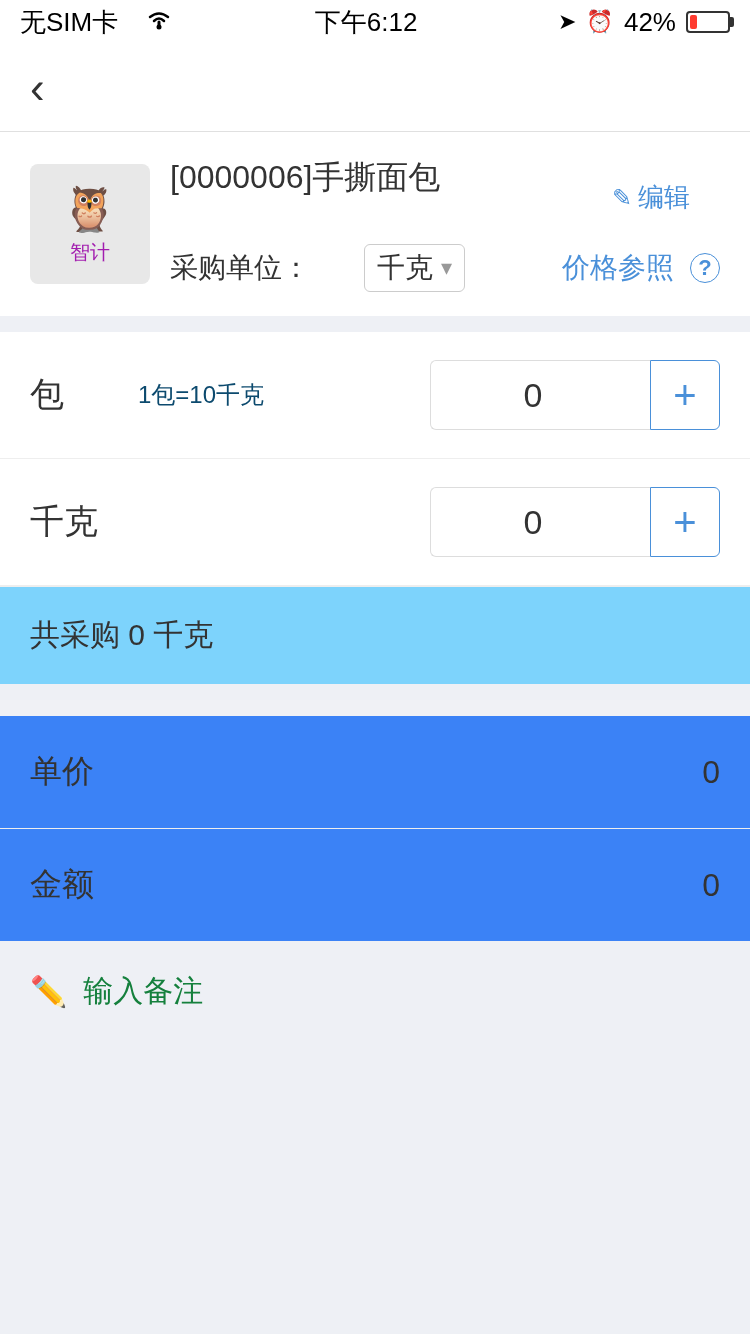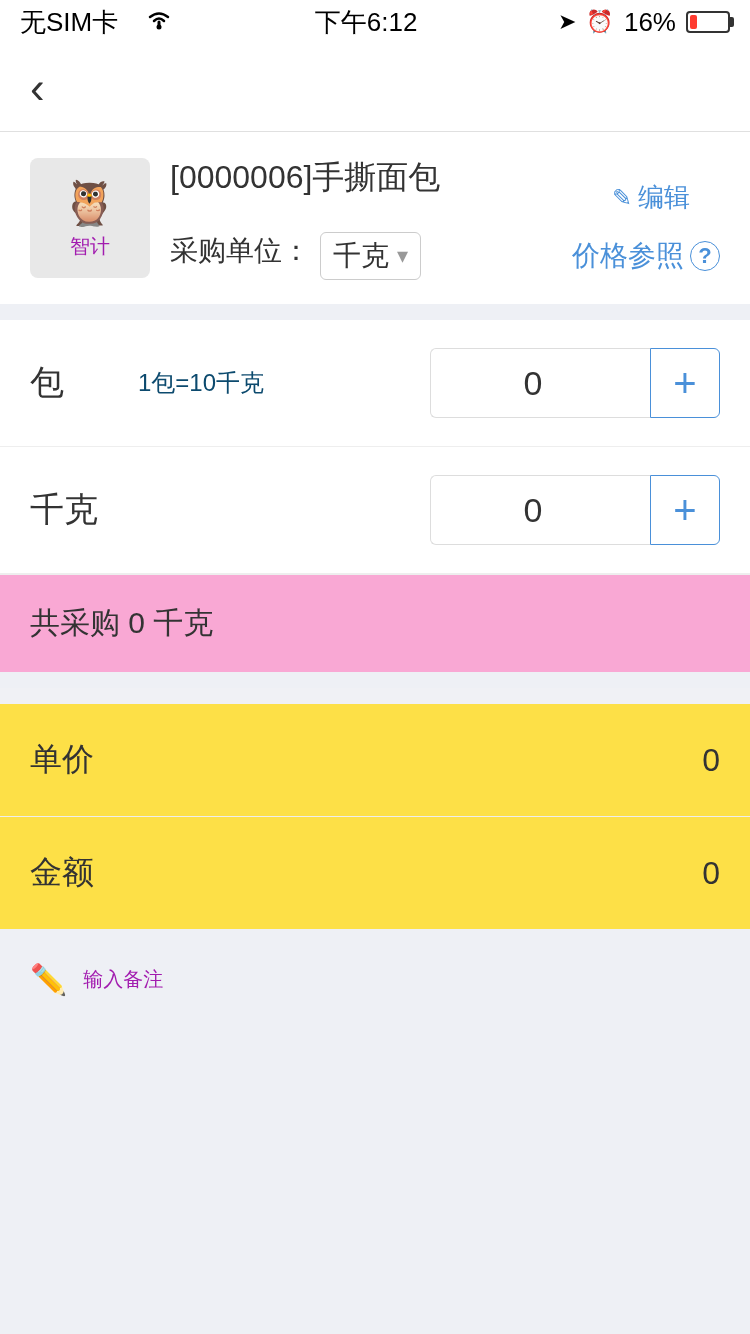--- a/index.html
+++ b/index.html
@@ -134,21 +134,21 @@
     }
     .product-image-label {
       font-size: 20px;
       color: #a21caf;
       margin-top: 4px;
     }
     .product-name {
       font-size: 32px;
       color: #333;
       font-weight: 500;
-      margin-bottom: 16px;
+      margin-bottom: 28px;
     }
     .product-unit-row {
       display: flex;
       align-items: center;
       justify-content: space-between;
     }
     .product-unit-label {
       font-size: 28px;
       color: #333;
       margin-right: 10px;
@@ -166,21 +166,21 @@
     }
     .unit-selector .chevron {
       font-size: 22px;
       color: #999;
     }
     .price-ref {
       font-size: 28px;
       color: #4a90d9;
       display: flex;
       align-items: center;
-      gap: 6px;
+      gap: 16px;
     }
     .price-ref-help {
       width: 30px;
       height: 30px;
       border: 1.5px solid #4a90d9;
       border-radius: 50%;
       display: inline-flex;
       align-items: center;
       justify-content: center;
       font-size: 22px;
@@ -254,39 +254,39 @@
       color: #4a90d9;
       cursor: pointer;
     }
 
     
     .summary-row {
       display: flex;
       align-items: center;
       justify-content: space-between;
       padding: 28px 30px;
-      background: #f9a8d4;
+      background: #7dd3fc;
     }
     .summary-text {
       font-size: 30px;
       color: #333;
     }
     .batch-btn {
       border: 1px solid #4a90d9;
       color: #4a90d9;
       background: #fff;
       border-radius: 6px;
       padding: 12px 36px;
       font-size: 28px;
       cursor: pointer;
     }
 
     
     .price-section {
-      background: #fde047;
+      background: #3b82f6;
       margin-top: 16px;
     }
     .price-row {
       display: flex;
       align-items: center;
       justify-content: space-between;
       padding: 34px 30px;
       border-bottom: 1px solid #eee;
     }
     .price-row:last-child {
@@ -309,22 +309,22 @@
       display: flex;
       align-items: center;
       gap: 16px;
       min-height: 100px;
     }
     .notes-icon {
       font-size: 30px;
       color: #aaa;
     }
     .notes-placeholder {
-      font-size: 20px;
-      color: #a21caf;
+      font-size: 30px;
+      color: #15803d;
     }
 
     
     .empty-area {
       flex: 1;
       background: #eef0f5;
       min-height: 320px;
     }
 
     
@@ -353,21 +353,21 @@
           <path d="M10 13 Q15 8 20 13" stroke="#000" stroke-width="2.5" fill="none" stroke-linecap="round"></path>
           <path d="M6 9 Q15 2 24 9" stroke="#000" stroke-width="2.5" fill="none" stroke-linecap="round"></path>
           <circle cx="15" cy="19" r="2.5" fill="#000"></circle>
         </svg>
       </span>
     </div>
     <div class="status-center">下午6:12</div>
     <div class="status-right">
       <span style="font-size:22px;">➤</span>
       <span style="font-size:22px;">⏰</span>
-      <span>16%</span>
+      <span>42%</span>
       <div class="battery-icon">
         <div class="battery-body">
           <div class="battery-fill"></div>
         </div>
       </div>
     </div>
   </div>
 
   <div class="nav-bar">
     <span class="nav-back">‹</span>
@@ -384,21 +384,21 @@
         <div style="display:flex; align-items:flex-start; justify-content:space-between; margin-bottom:16px;">
           <span class="product-name">
             <span>[0000006]</span><span>手撕面包</span>
           </span>
           <div class="edit-btn">
             <span style="font-size:24px;">✎</span>
             <span>编辑</span>
           </div>
         </div>
         <div class="product-unit-row">
-          <div style="display:flex; ">
+          <div style="display:flex; align-items:center;gap:44px;">
             <span class="product-unit-label">采购单位：</span>
             <div class="unit-selector">
               <span>千克</span>
               <span class="chevron">▾</span>
             </div>
           </div>
           <div class="price-ref">
             <span>价格参照</span>
             <div class="price-ref-help">?</div>
           </div>

